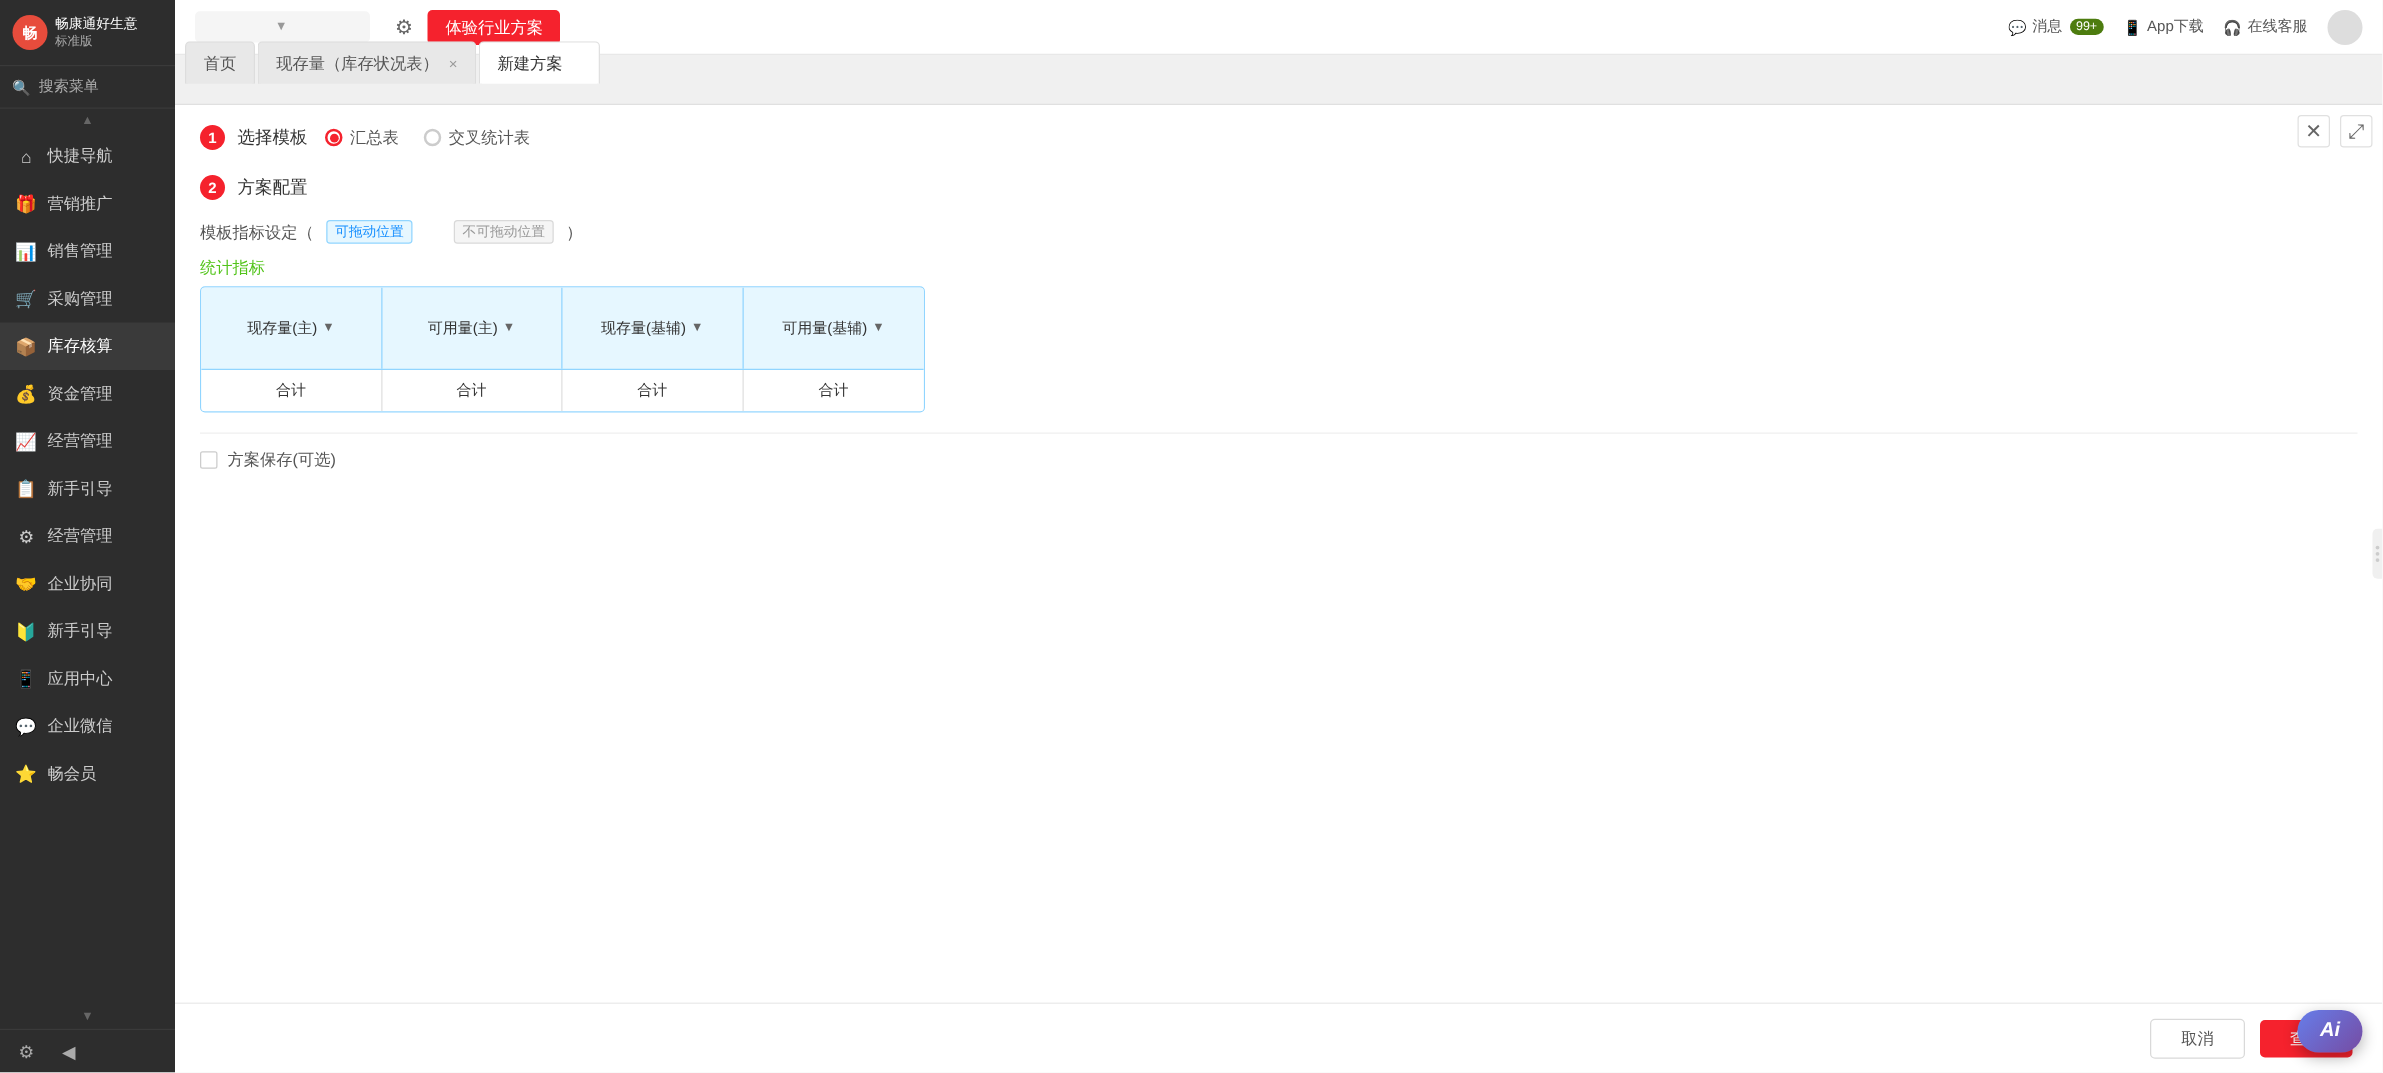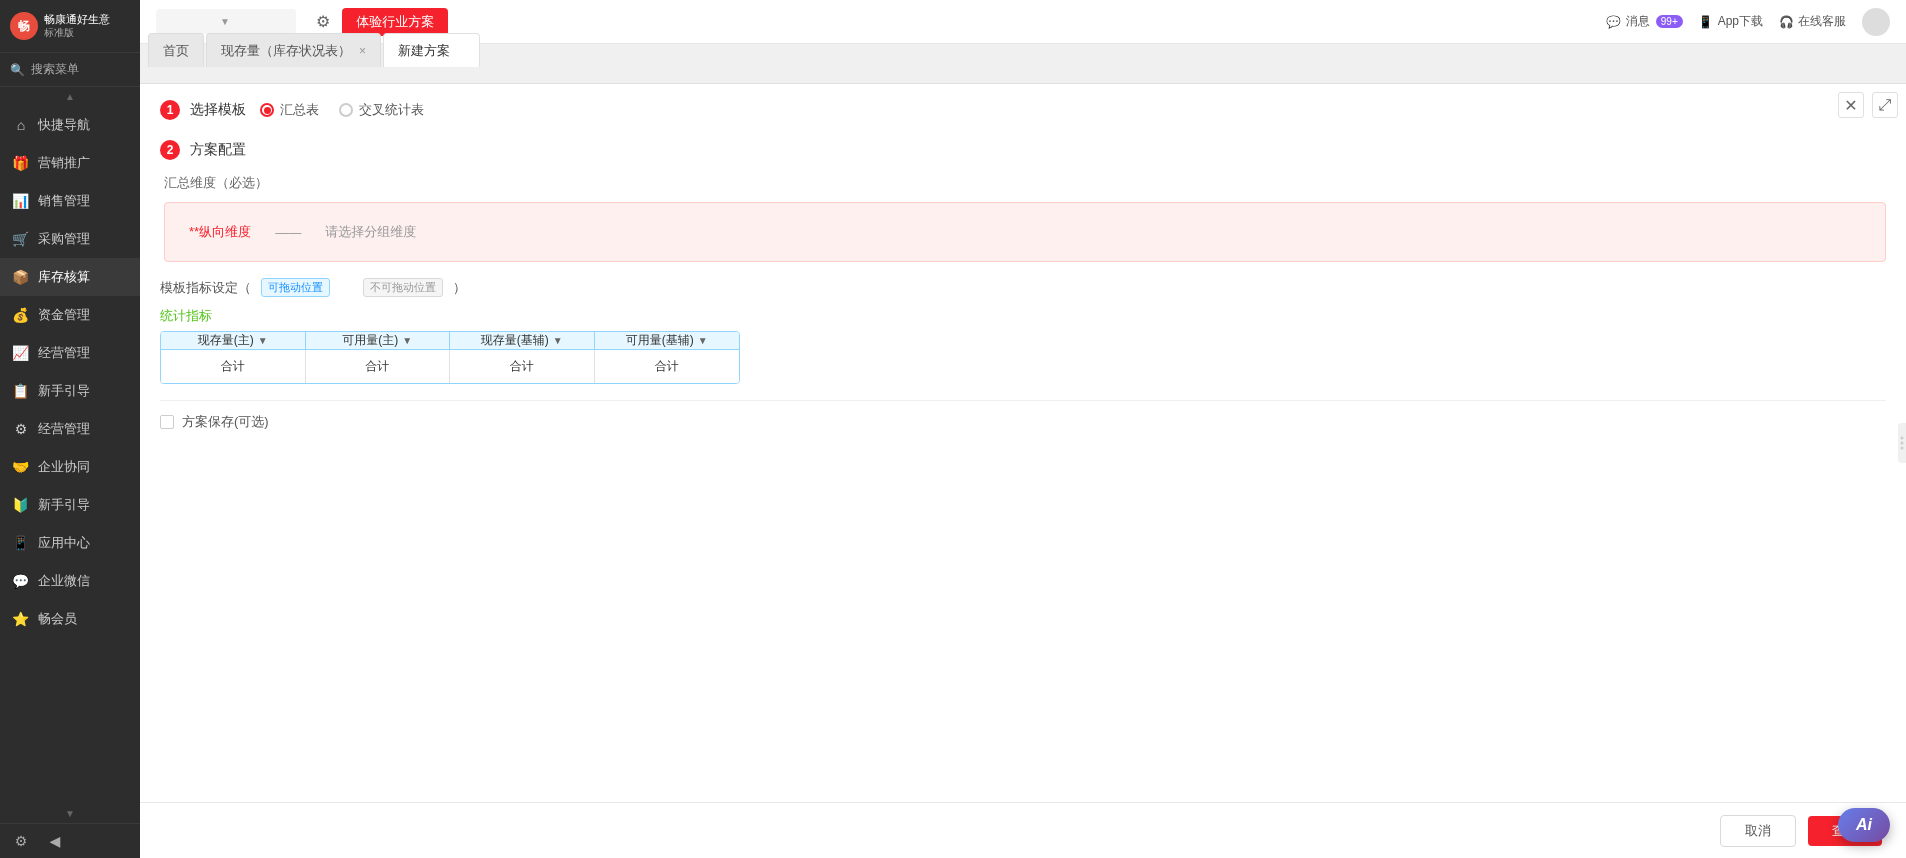--- a/index.html
+++ b/index.html
@@ -150,21 +150,21 @@
     .topbar-msg {
       display: flex;
       align-items: center;
       gap: 4px;
       color: #555;
       font-size: 12px;
       cursor: pointer;
       position: relative;
     }
     .msg-badge {
-      background: #8b5cf6;
+      background: #4d7c0f;
       color: #fff;
       font-size: 10px;
       border-radius: 10px;
       padding: 1px 5px;
       margin-left: 2px;
     }
     .topbar-app, .topbar-service {
       display: flex;
       align-items: center;
       gap: 4px;
@@ -380,21 +380,21 @@
       grid-template-columns: 1fr 1fr 1fr 1fr;
       background: #e6f7ff;
       border-bottom: 1px solid #91d5ff;
     }
     .stats-table-body {
       display: grid;
       grid-template-columns: 1fr 1fr 1fr 1fr;
       background: #fff;
     }
     .stats-col-header {
-      padding: 0 12px;
+      padding: 24px 12px;
       font-size: 12px;
       color: #333;
       display: flex;
       align-items: center;
       justify-content: center;
       gap: 4px;
       border-right: 1px solid #91d5ff;
     }
     .stats-col-header:last-child { border-right: none; }
     .stats-col-body {
@@ -682,31 +682,20 @@
           </div>
         </div>
       </div>
 
       <div class="section">
         <div class="section-header">
           <div class="section-num">2</div>
           <div class="section-title">方案配置</div>
         </div>
 
-        <div style="margin-bottom: 10px; margin-left: 4px;">
-          <div class="config-label">汇总维度（必选）</div>
-
-          <div class="dimension-pink-area">
-            <span class="dim-label">
-              <span class="required-star">*</span><span>*纵向维度</span>
-            </span>
-            <span class="dim-separator">——</span>
-            <span class="dim-placeholder">请选择分组维度</span>
-          </div>
-        </div>
 
         <div class="indicator-settings">
           <div class="indicator-label-row">
             <span>模板指标设定（</span>
             <span class="toggle-badge">可拖动位置</span>
             <span>　</span>
             <span class="toggle-badge gray">不可拖动位置</span>
             <span>）</span>
           </div>
 

